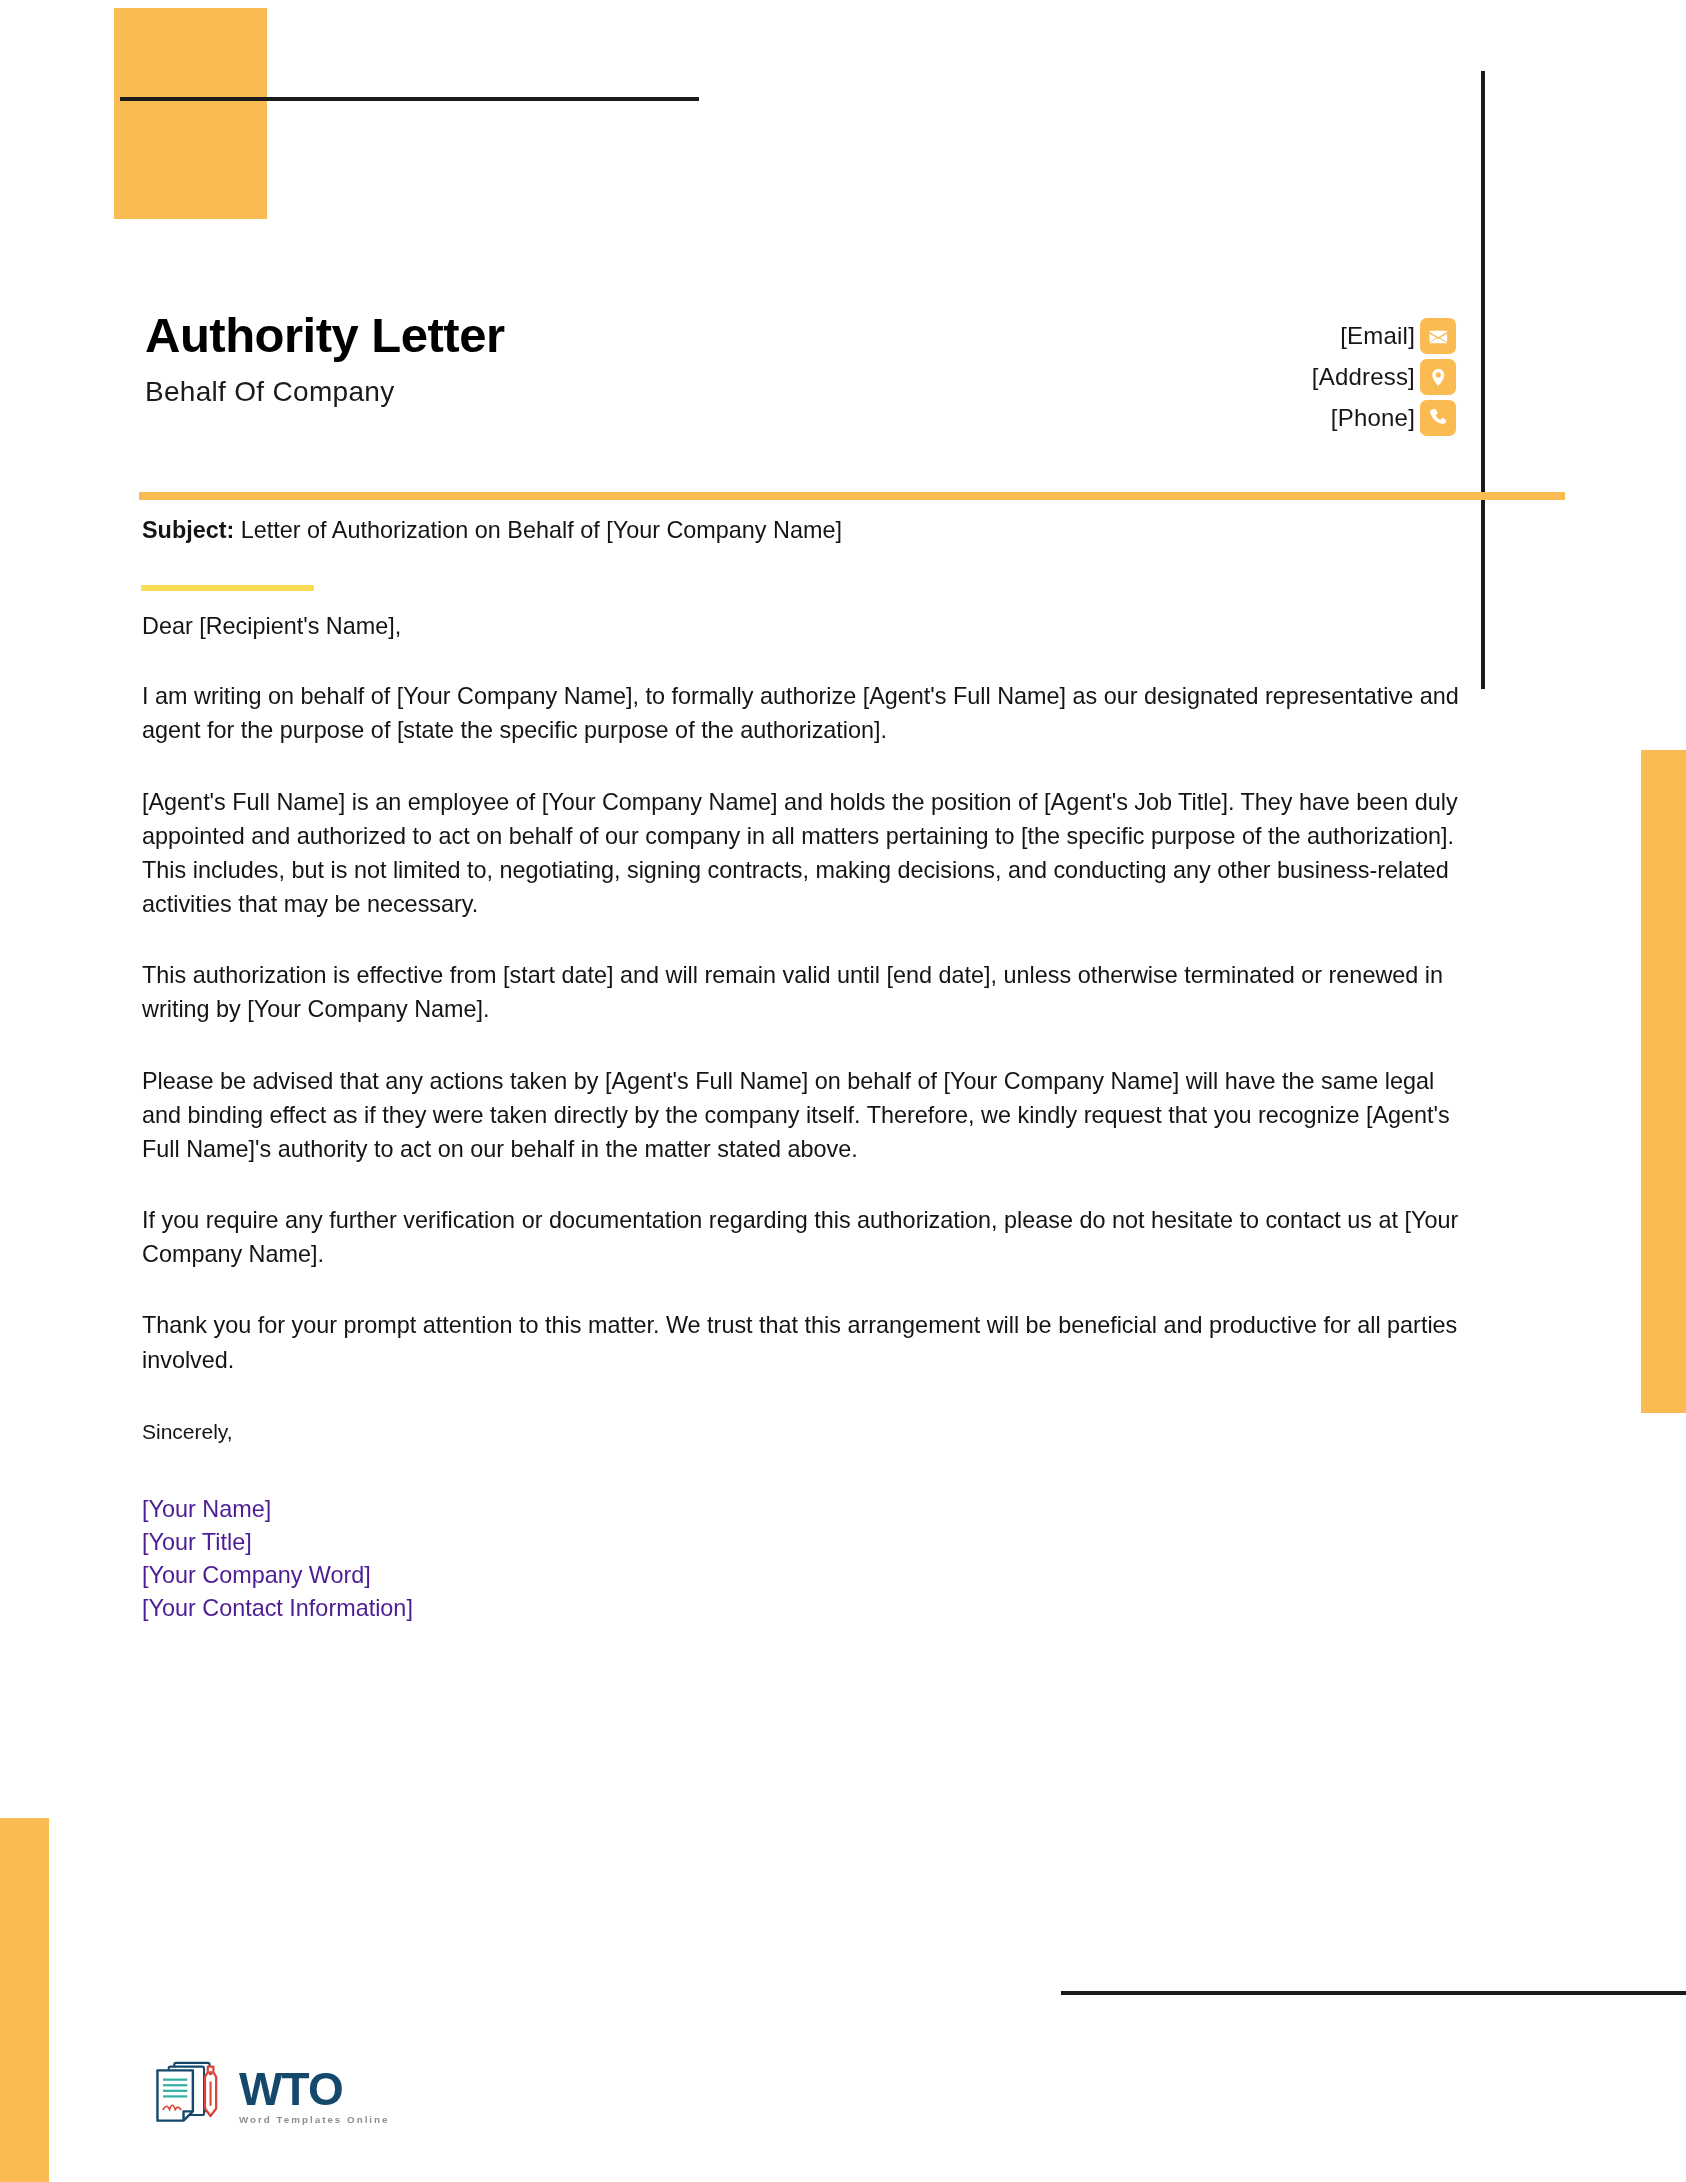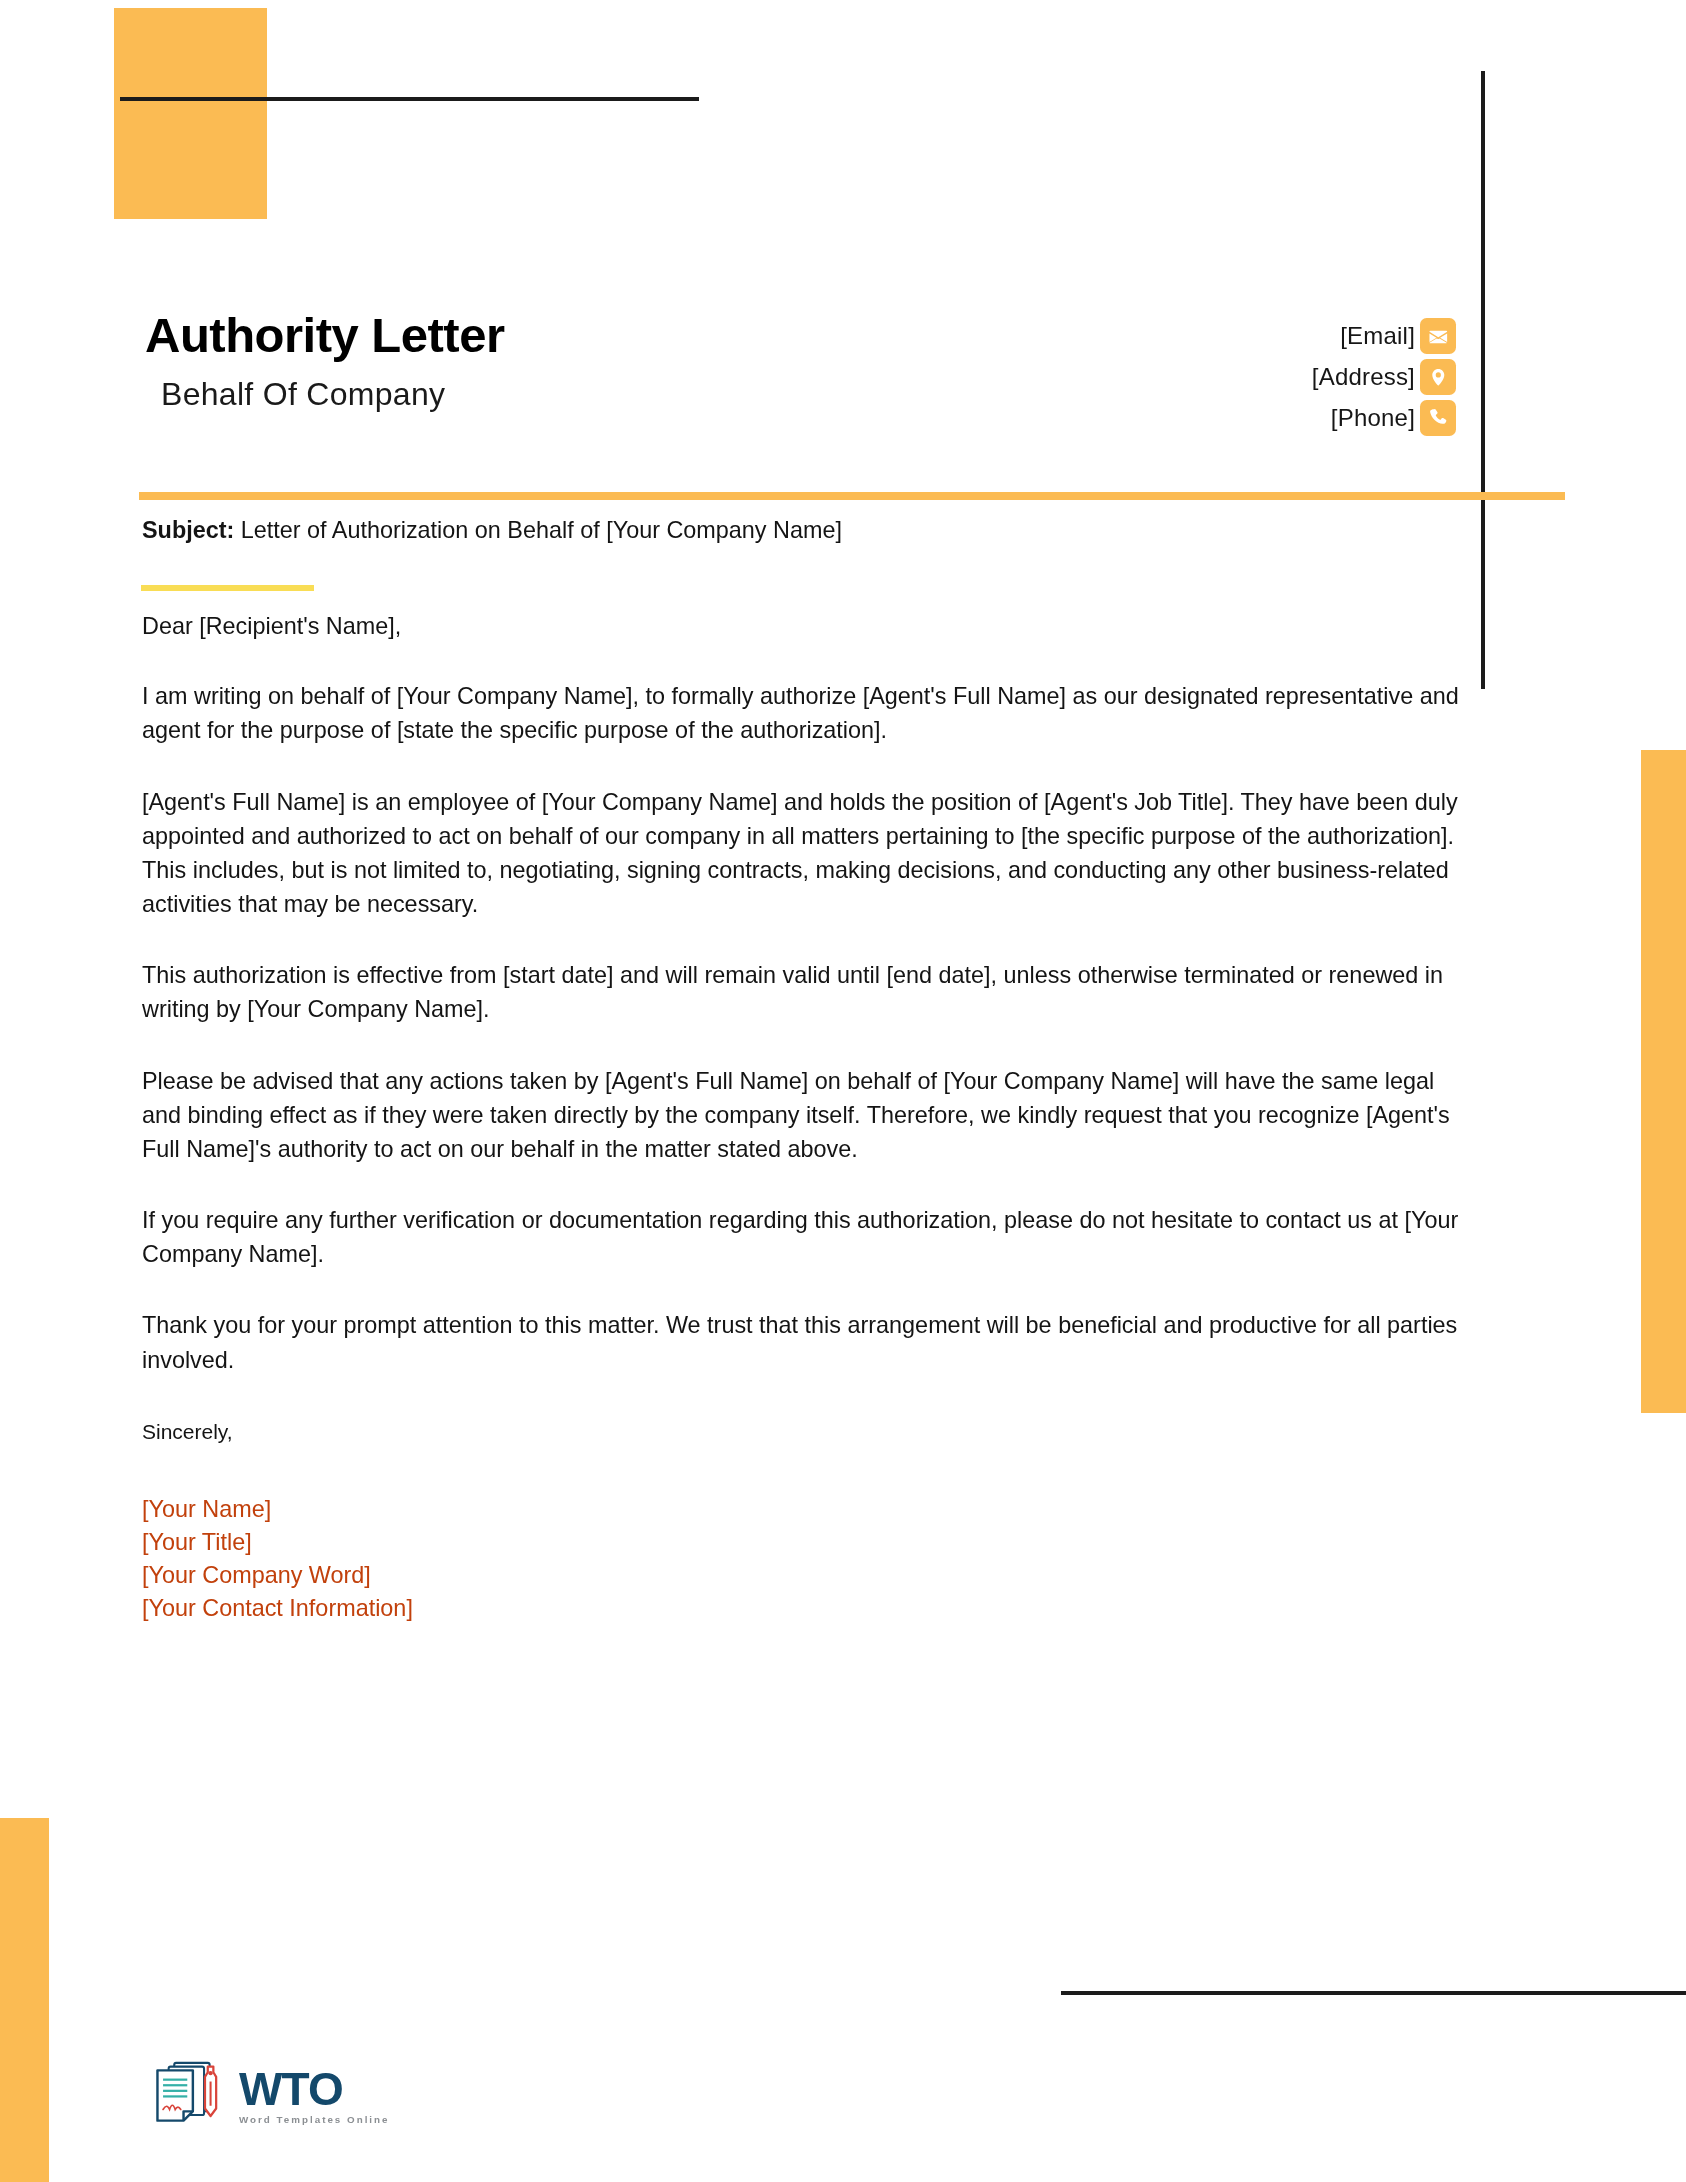--- a/index.html
+++ b/index.html
@@ -100,24 +100,24 @@
   }
   .doc-title {
     font-size: 49px;
     font-weight: bold;
     letter-spacing: -0.5px;
     color: #000000;
     line-height: 1.1;
     margin: 0;
   }
   .doc-subtitle {
-    font-size: 32px;
+    font-size: 28px;
     font-weight: normal;
     color: #1a1a1a;
-    margin: 13px 0 0 16px;
+    margin: 13px 0 0 0;
     letter-spacing: 0.3px;
   }
   .contact-block {
     position: absolute;
     right: 230px;
     top: 9.4px;
     display: flex;
     flex-direction: column;
     align-items: flex-end;
     gap: 4.7px;
@@ -176,21 +176,21 @@
   .closing {
     font-size: 21px;
     color: #141414;
     margin: 43px 0 0 0;
   }
   .signature {
     margin: 49px 0 0 0;
   }
   .signature-line {
     font-size: 23.4px;
-    color: #c2410c;
+    color: #4c1d95;
     line-height: 1.42;
   }
 
   
   .logo {
     position: absolute;
     left: 150px;
     top: 2057px;
     display: flex;
     align-items: center;

